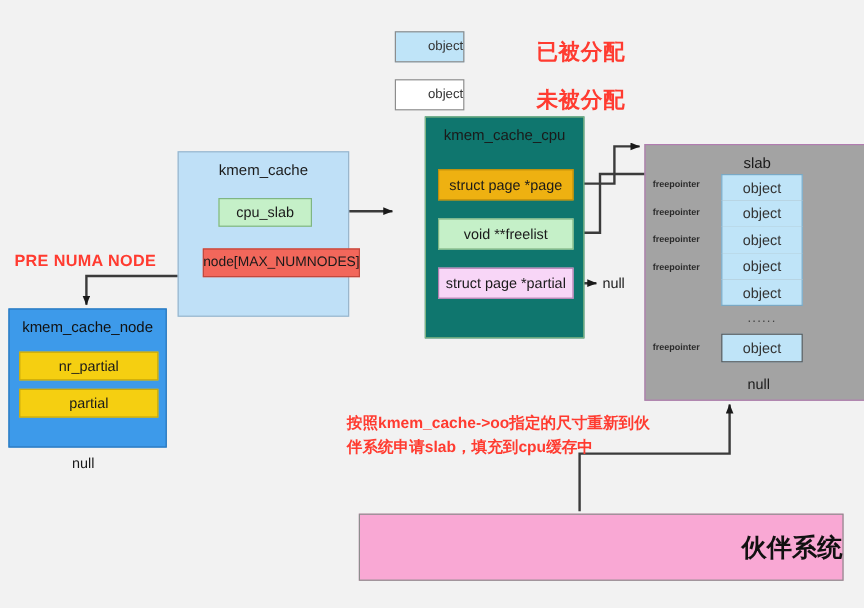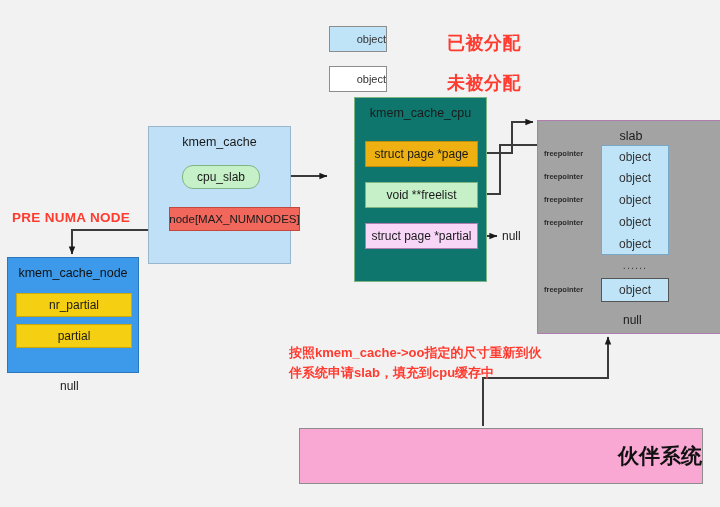--- a/index.html
+++ b/index.html
@@ -46,21 +46,21 @@
   }
   .c-title{
     position:absolute;left:0;right:0;top:8px;
     font-size:12.5px;text-align:center;color:#1a1a1a;
   }
   .c-kmem-cache-node .c-title{color:#111;}
 
   
   .field{position:absolute;box-sizing:border-box;display:flex;align-items:center;
          justify-content:center;font-size:12px;border:1px solid #6f8f71;}
-  .f-cpu-slab{left:33px;top:38px;width:78px;height:24px;background:#c5f0c8;border-color:#7fb583;border-radius:11px;}
+  .f-cpu-slab{left:33px;top:38px;width:78px;height:24px;background:#c5f0c8;border-color:#7fb583;}
   .f-node{left:20px;top:80px;width:131px;height:24px;background:#f2675b;border:1px solid #c2483d;
           font-size:11.5px;color:#1a1a1a;}
   .f-page{left:10px;top:43px;width:113px;height:26px;background:#eeb111;border:1px solid #c08f0c;}
   .f-freelist{left:10px;top:84px;width:113px;height:26px;background:#c5f0c8;border:1px solid #7fb583;}
   .f-partial{left:10px;top:125px;width:113px;height:26px;background:#f8d6f7;border:1px solid #b17cb0;}
   .f-nr-partial{left:8px;top:35px;width:116px;height:24px;background:#f5cf11;border:1px solid #c8a80b;}
   .f-partial-node{left:8px;top:66px;width:116px;height:24px;background:#f5cf11;border:1px solid #c8a80b;}
 
   
   .obj{position:absolute;box-sizing:border-box;display:flex;align-items:center;justify-content:center;

